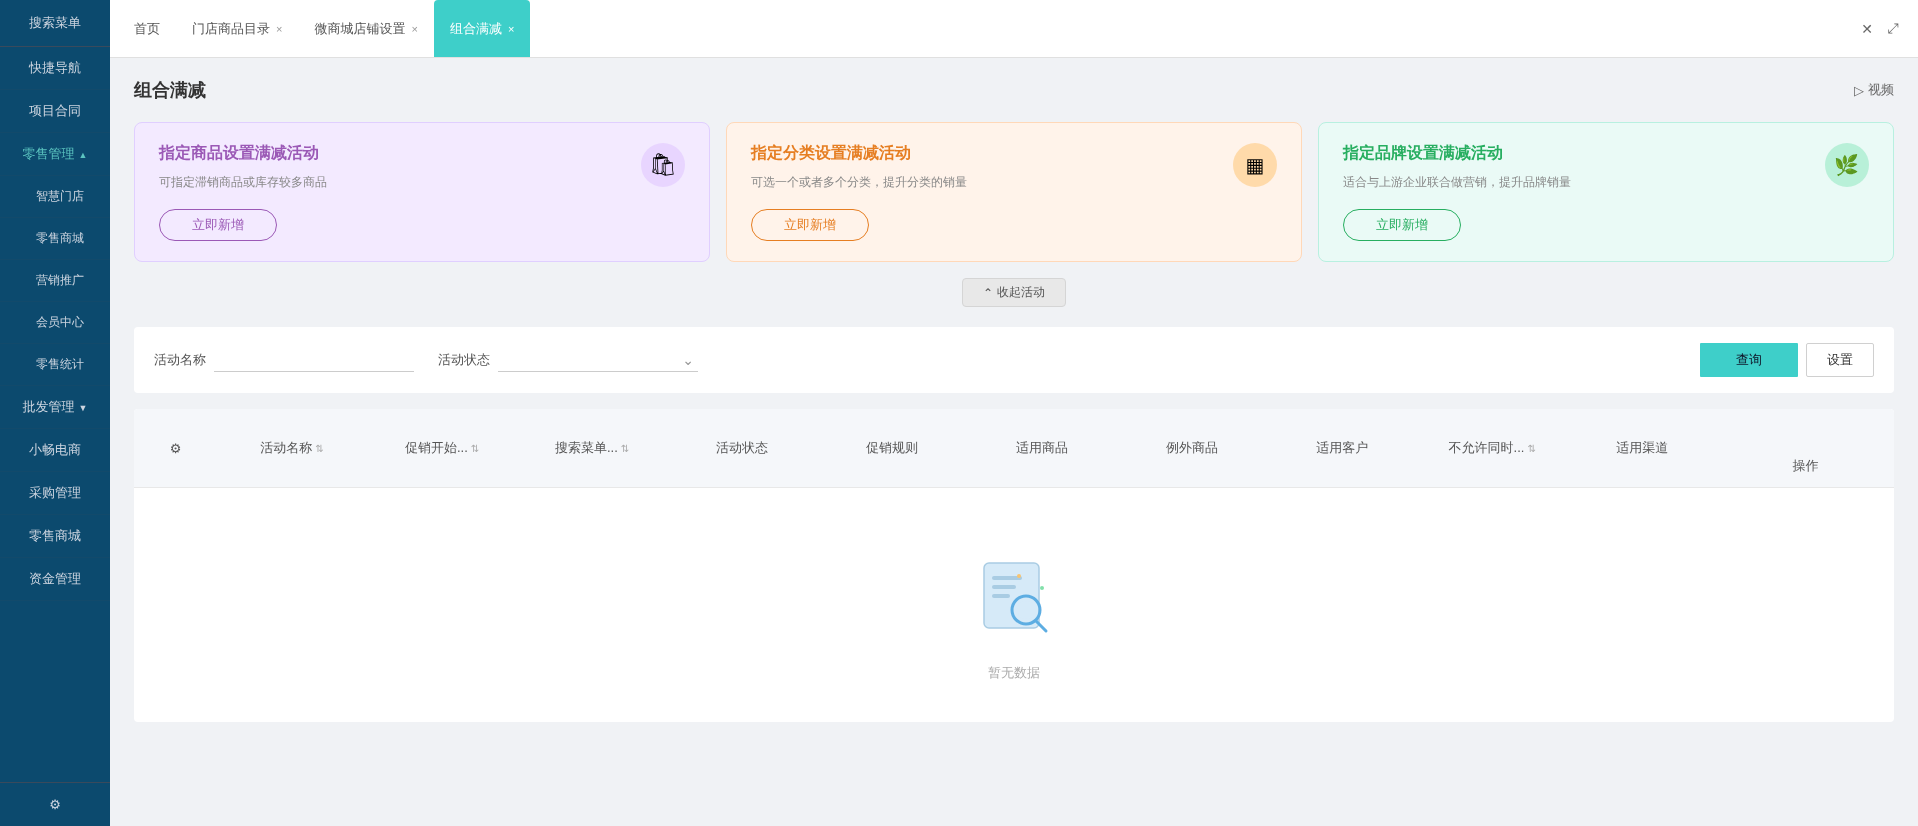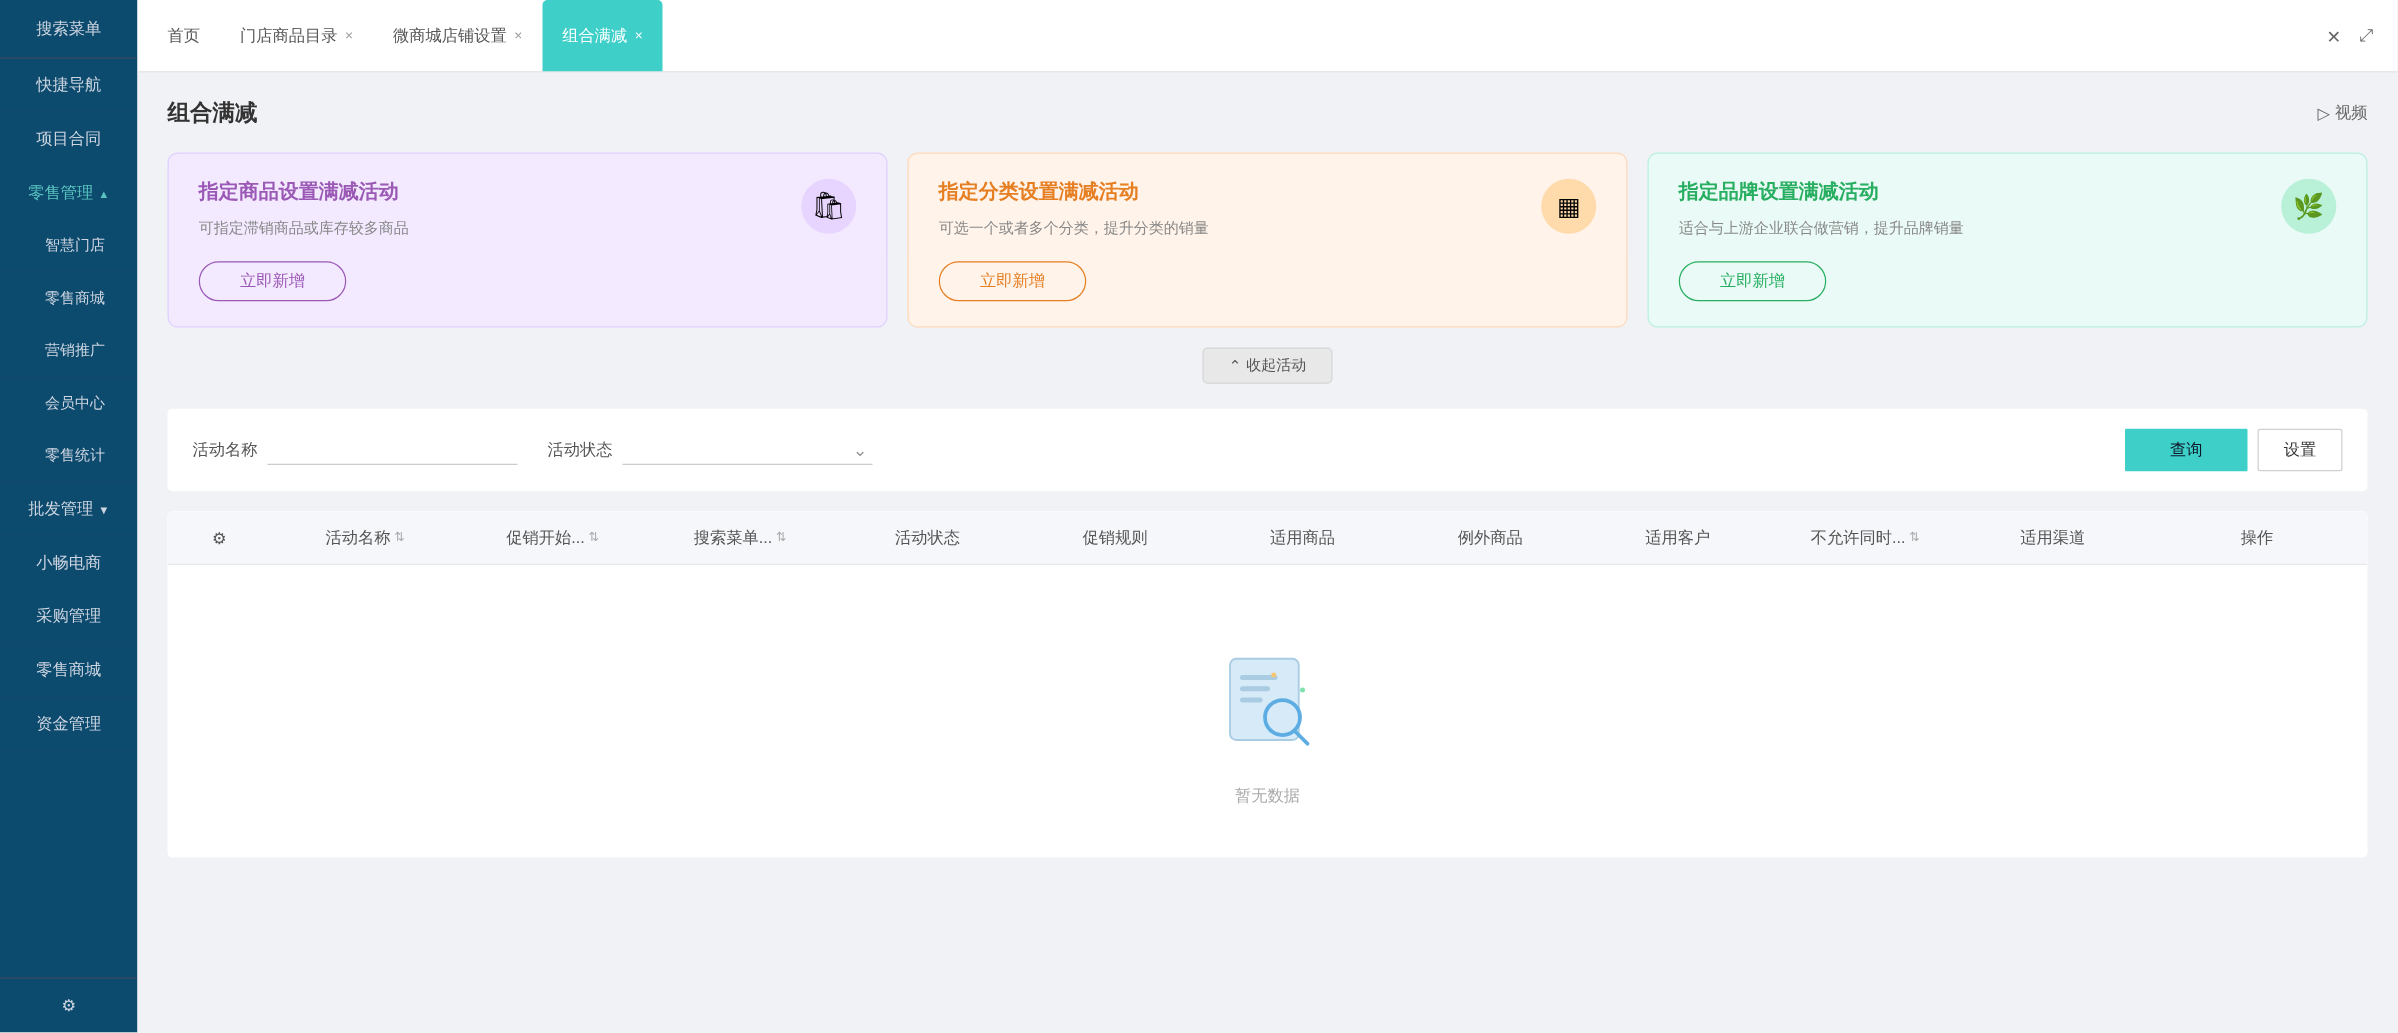--- a/index.html
+++ b/index.html
@@ -317,21 +317,21 @@
       text-align: center;
       font-size: 13px;
       color: #555;
       padding: 0 8px;
       display: flex;
       align-items: center;
       justify-content: center;
       gap: 3px;
     }
     .th.th-gear { flex: 0.5; }
-    .th.th-ops { flex: 1.2; }
+    .th.th-ops { flex: 1.2; margin-top: 36px; }
     .th .sort-icon { font-size: 10px; color: #aaa; }
 
     .table-body {
       display: flex;
       flex-direction: column;
       align-items: center;
       padding: 60px 0 40px;
     }
     .empty-icon {
       width: 100px;

